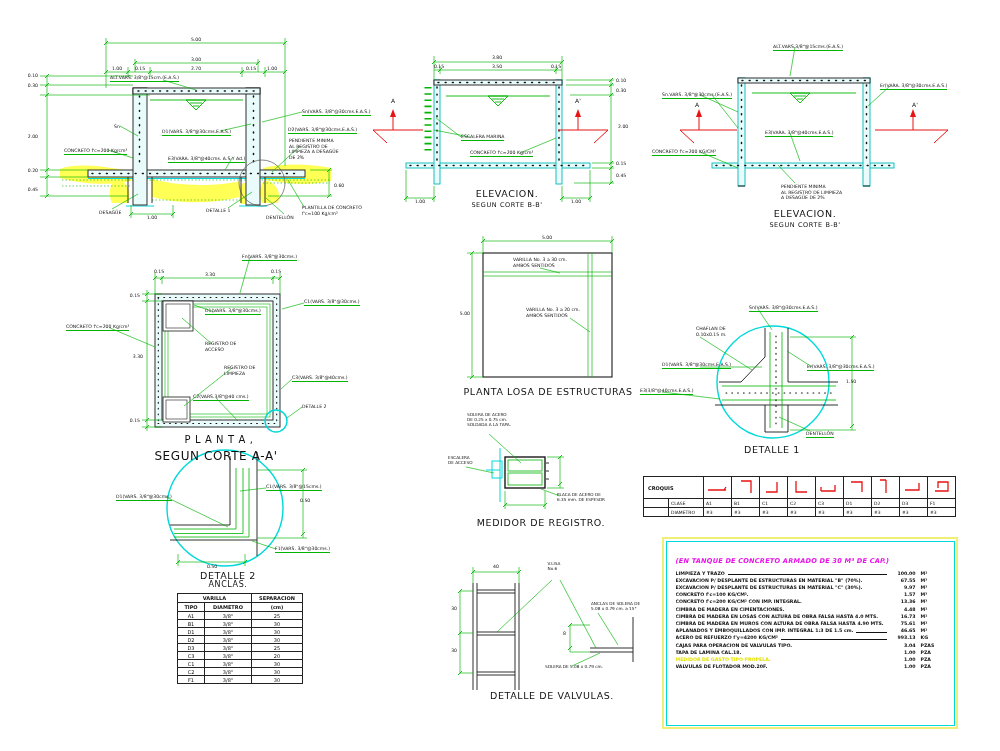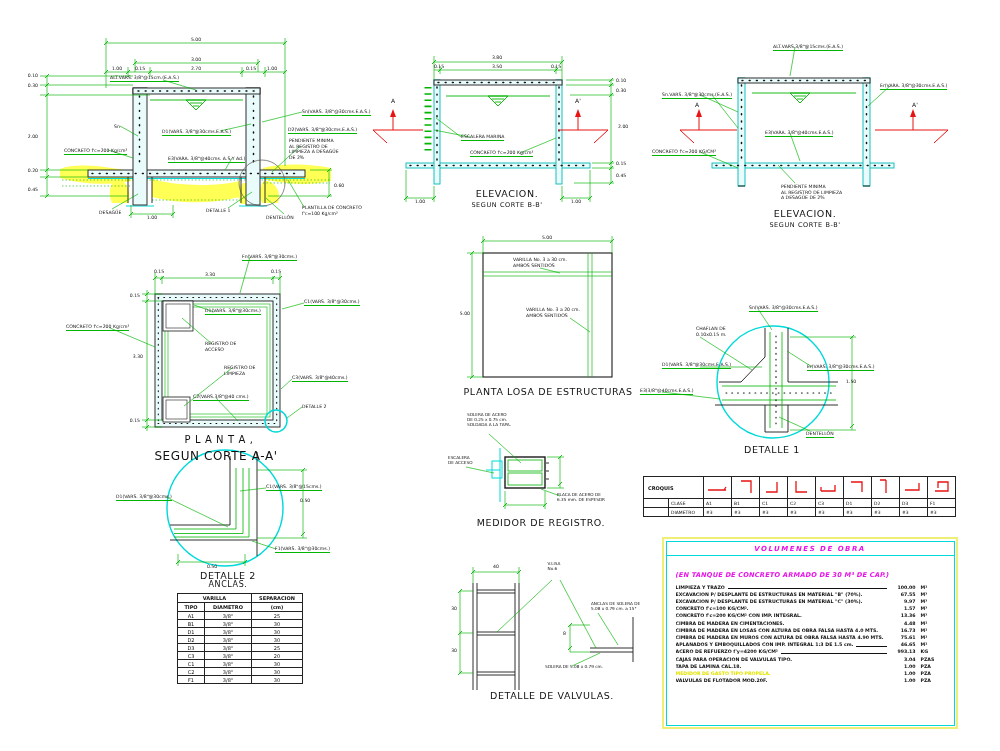--- a/index.html
+++ b/index.html
@@ -442,21 +442,20 @@
           <td class="dcell">#3</td>
           <td class="dcell">#3</td>
           <td class="dcell">#3</td>
           <td class="dcell">#3</td>
         </tr>
 </tbody>
     </table>
 
 <div class="vol">
   <div class="vol-inner">
-    <div class="vol-title">VOLUMENES DE OBRA</div>
     <div class="vol-sub">(EN TANQUE DE CONCRETO ARMADO DE 30 M³ DE CAP.)</div>
     <div class="vol-items" id="vol-items">
           <div class="vol-row">
             <span class="vol-desc">LIMPIEZA Y TRAZO</span>
             <span class="vol-lead line"></span>
             <span class="vol-qty">100.00</span>
             <span class="vol-unit">M²</span>
           </div>
           <div class="vol-row">
             <span class="vol-desc">EXCAVACION P/ DESPLANTE DE ESTRUCTURAS EN MATERIAL "B" (70%).</span>

